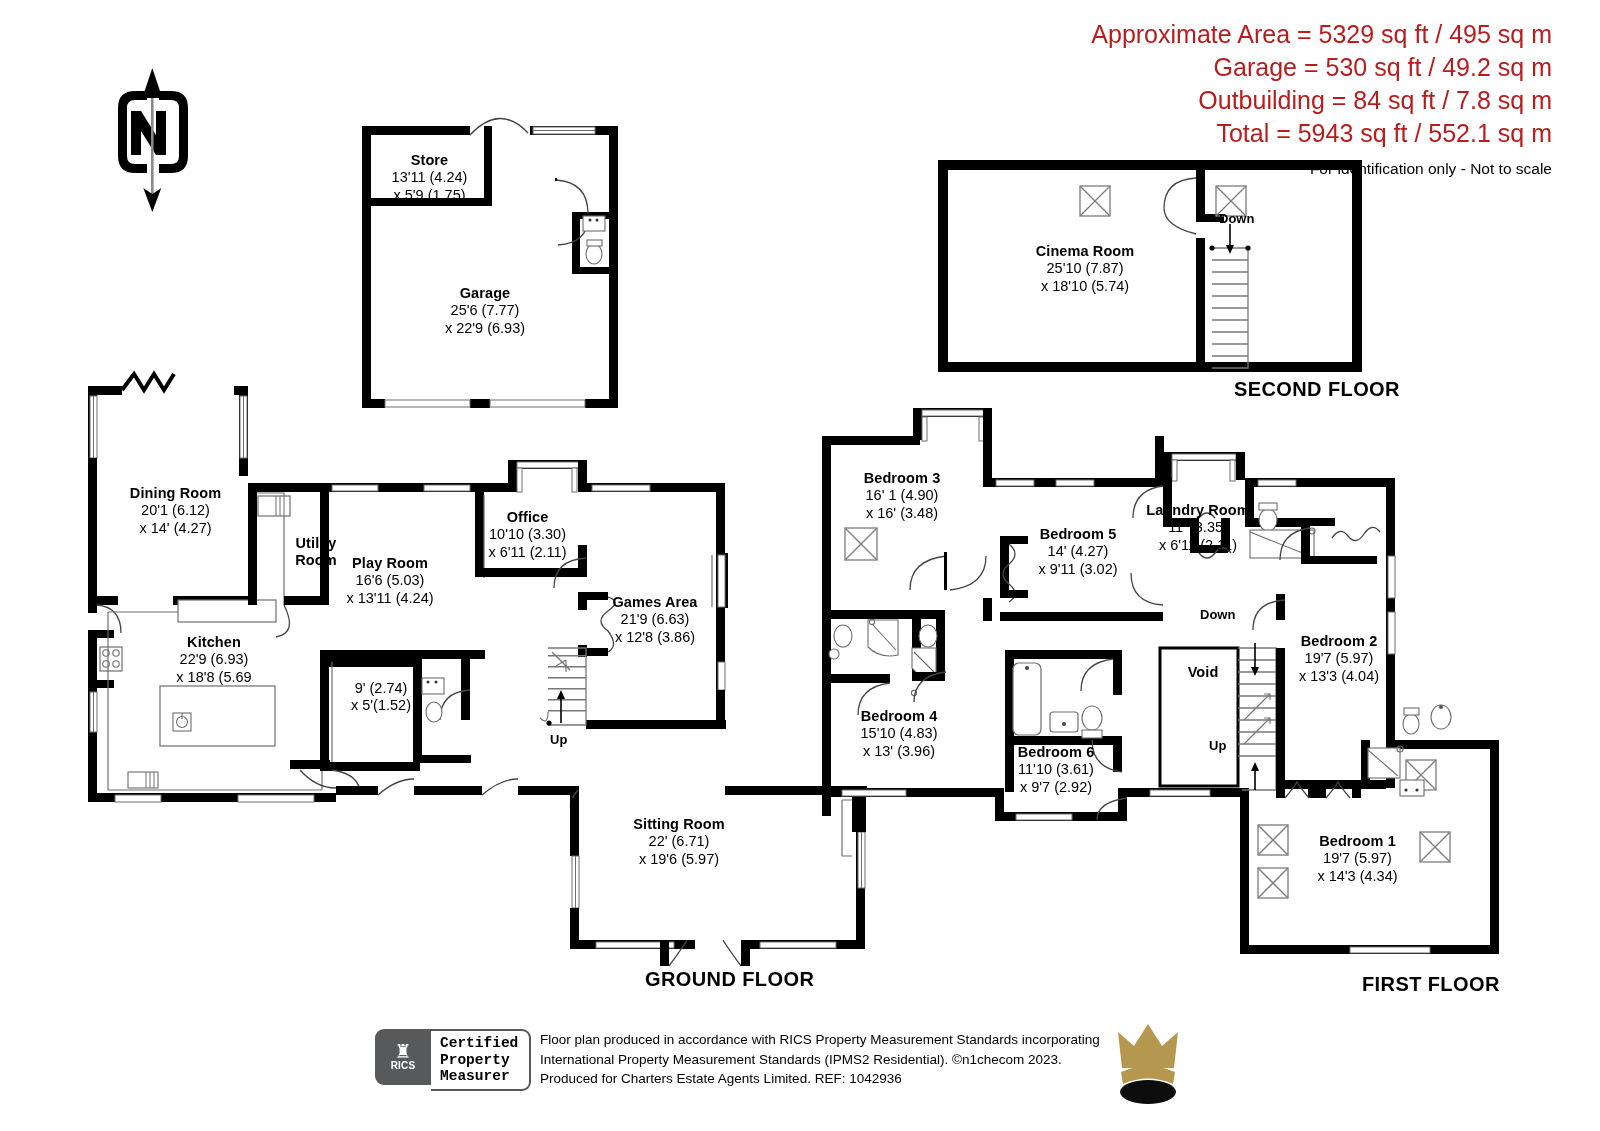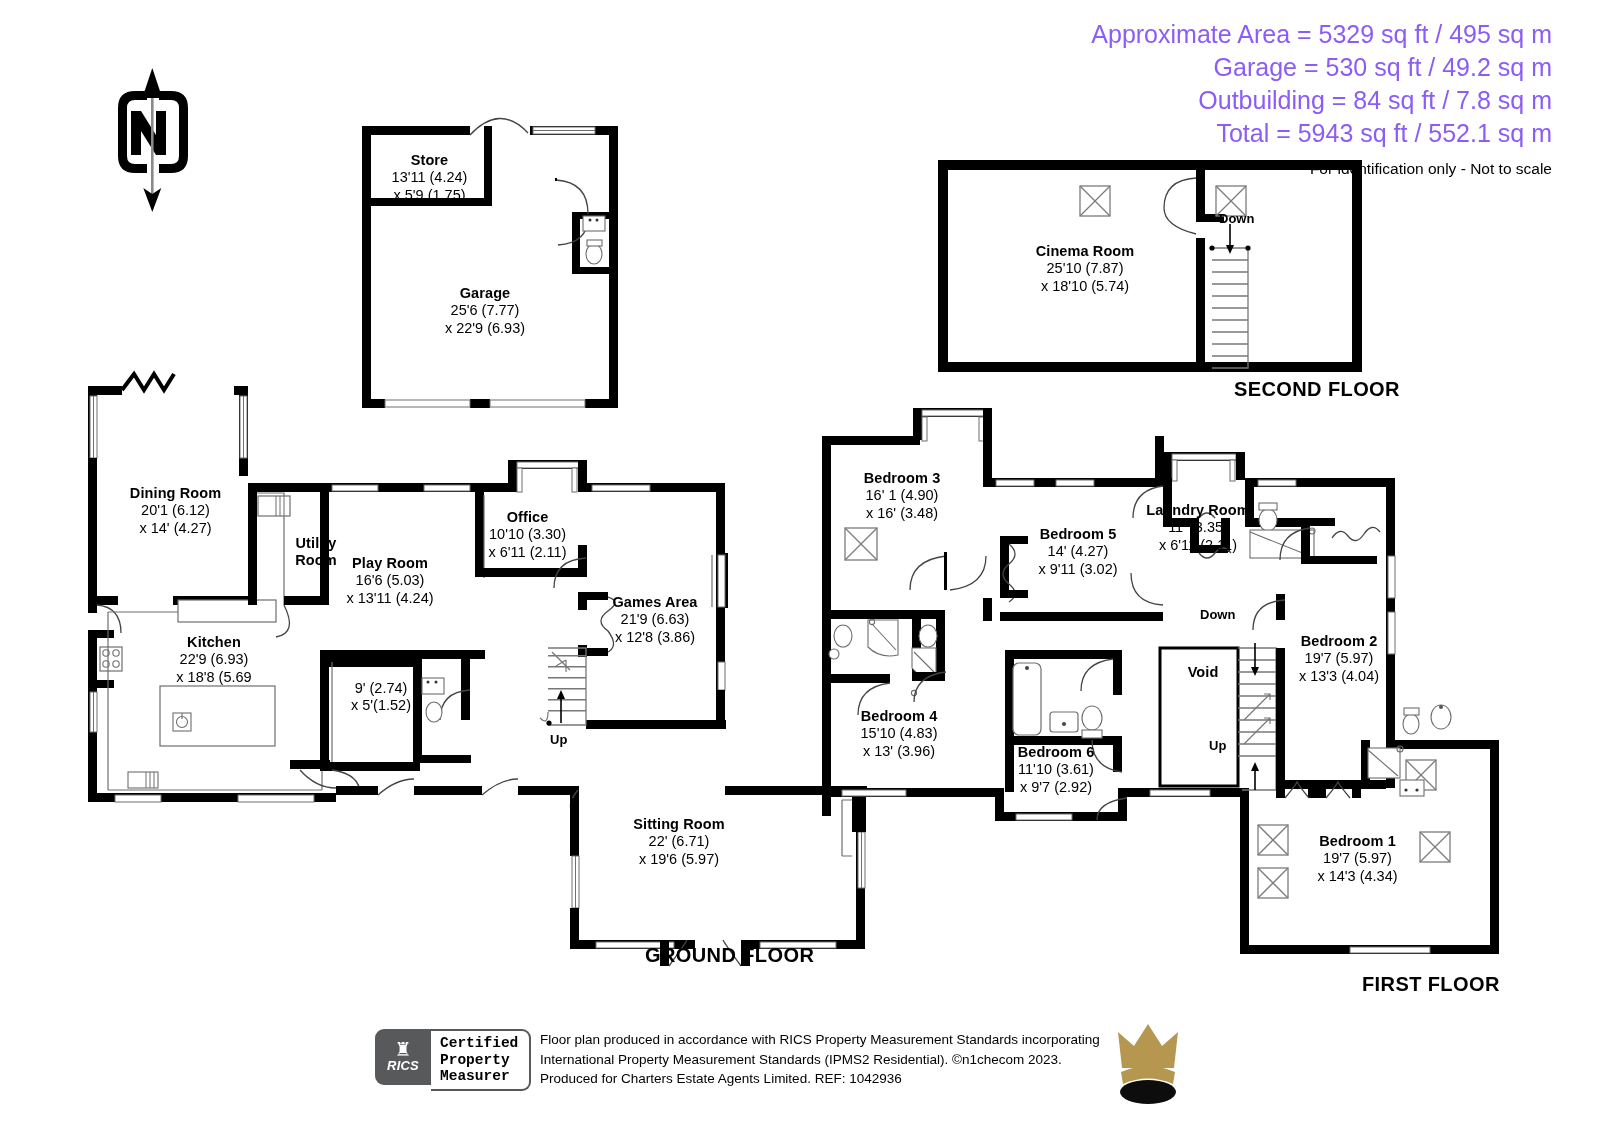--- a/index.html
+++ b/index.html
@@ -1,37 +1,37 @@
 <!DOCTYPE html>
 <html><head>
 <meta charset="utf-8">
 <title>Floor Plan</title>
 <style>
   html,body{margin:0;padding:0;background:#ffffff;}
   body{width:1600px;height:1131px;position:relative;overflow:hidden;
        font-family:"Liberation Sans","DejaVu Sans",sans-serif;color:#000;}
-  .hdr{position:absolute;right:48px;text-align:right;font-size:25px;line-height:1.32;color:#8b5cf6;}
+  .hdr{position:absolute;right:48px;text-align:right;font-size:25px;line-height:1.32;color:#b91c1c;}
   .hdr-small{position:absolute;right:48px;font-size:15.5px;text-align:right;color:#000;}
 
   
   .rl{position:absolute;text-align:center;line-height:1.19;white-space:nowrap;}
   .rl .nm{font-weight:bold;font-size:14.5px;letter-spacing:.1px;}
   .rl .d{font-size:14.5px;}
   .floorlbl{position:absolute;font-weight:bold;font-size:20px;letter-spacing:.4px;}
   .dirlbl{position:absolute;font-weight:bold;font-size:13px;}
 
   
   svg.layer{position:absolute;left:0;top:0;width:1600px;height:1131px;}
 
   
   .rics-box{position:absolute;display:flex;align-items:stretch;}
   .rics-sq{width:56px;height:56px;background:#58595b;border-radius:9px 0 0 9px;
            display:flex;flex-direction:column;align-items:center;justify-content:center;color:#fff;}
   .rics-sq .lion{font-size:19px;line-height:17px;}
-  .rics-sq .rics{font-weight:bold;font-size:13px;letter-spacing:.2px;font-style:italic;}
+  .rics-sq .rics{font-weight:bold;font-size:10px;letter-spacing:.2px;}
   .rics-txt{border:2px solid #58595b;border-left:none;border-radius:0 9px 9px 0;
             padding:4px 11px 4px 9px;display:flex;flex-direction:column;justify-content:center;font-family:Liberation Mono, monospace;}
   .rics-txt div{font-weight:bold;font-size:14.5px;line-height:16.5px;color:#000;}
   .disclaimer{position:absolute;font-size:13.5px;line-height:19.5px;color:#000;white-space:nowrap;}
 </style>
 </head>
 <body>
 
 <div class="hdr" style="top:18px;">
   <div>Approximate Area = 5329 sq ft / 495 sq m</div>
@@ -589,21 +589,21 @@
   <div class="nm">Bedroom 1</div>
   <div class="d">19'7 (5.97)</div>
   <div class="d">x 14'3 (4.34)</div>
 </div>
 
 <div class="dirlbl" style="left:550px;top:732px;">Up</div>
 <div class="dirlbl" style="left:1219px;top:211px;">Down</div>
 <div class="dirlbl" style="left:1200px;top:607px;">Down</div>
 <div class="dirlbl" style="left:1209px;top:738px;">Up</div>
 
-<div class="floorlbl" style="left:645px;top:944px;">GROUND FLOOR</div>
+<div class="floorlbl" style="left:645px;top:968px;">GROUND FLOOR</div>
 <div class="floorlbl" style="left:1362px;top:973px;">FIRST FLOOR</div>
 <div class="floorlbl" style="left:1234px;top:378px;">SECOND FLOOR</div>
 
 <div class="rics-box" style="left:375px;top:1029px;">
   <div class="rics-sq">
     <div class="lion">♜</div>
     <div class="rics">RICS</div>
   </div>
   <div class="rics-txt">
     <div>Certified</div>

